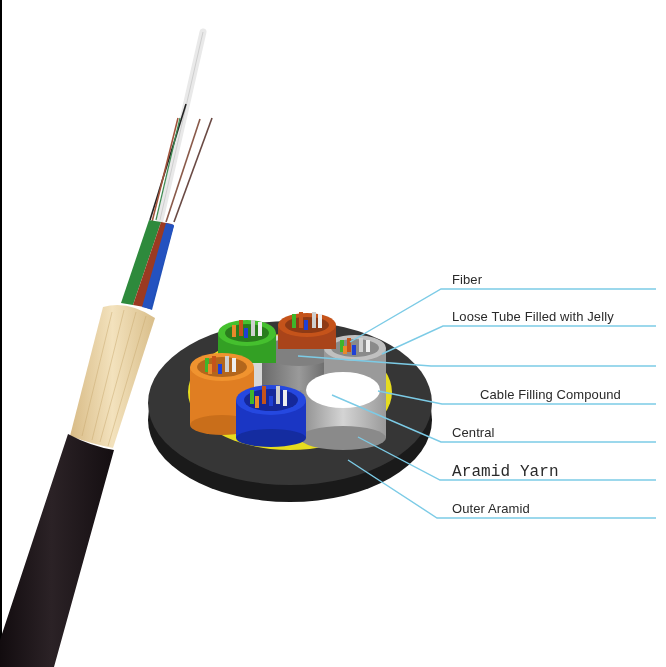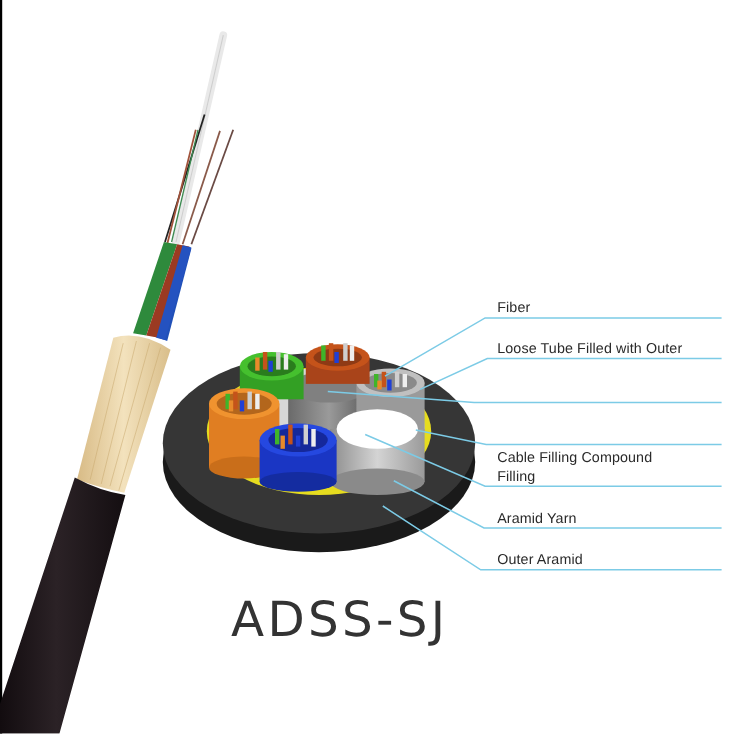--- a/index.html
+++ b/index.html
@@ -4,21 +4,21 @@
 <style>
   html, body { margin: 0; padding: 0; background: #ffffff; }
   body { width: 666px; height: 667px; position: relative; overflow: hidden; }
   #stage { position: absolute; left: 0; top: 0; width: 560px; height: 667px; }
   .left-border { position: absolute; left: 0; top: 0; width: 2px; height: 667px; background: #000; }
   .label {
     position: absolute; left: 452px;
     font-family: "Liberation Sans", "DejaVu Sans", sans-serif;
     font-size: 13px; color: #2a2a2a; white-space: nowrap; letter-spacing: 0.1px;
   }
-  .label.serif { font-family: Liberation Sans, sans-serif; font-size: 13px; }
+  .label.serif { font-family: Liberation Mono, monospace; font-size: 16px; }
   .title {
     position: absolute; left: 210px; top: 538px;
     font-family: "DejaVu Sans", "Liberation Sans", sans-serif;
     font-size: 44px; color: #333333; letter-spacing: 3px; font-weight: normal;
   }
 </style>
 </head>
 <body>
 
 <div id="stage">
@@ -165,20 +165,19 @@
       <polyline points="382,354 443,326 656,326"></polyline>
       <polyline points="298,356 431,366 656,366"></polyline>
       <polyline points="378,391 442,404 656,404"></polyline>
       <polyline points="332,395 441,442 656,442"></polyline>
       <polyline points="358,437 440,480 656,480"></polyline>
       <polyline points="348,460 437,518 656,518"></polyline>
     </g>
   </svg>
 
   <div class="label" style="top:272px;">Fiber</div>
-  <div class="label" style="top:309px;">Loose Tube Filled with Outer</div>
-  <div class="label" style="top:408px;">Cable Filling Compound</div>
-  <div class="label" style="top:425px;">Filling</div>
+  <div class="label" style="top:309px;">Loose Tube Filled with Jelly</div>
+  <div class="label" style="top:387px;margin-left:28px;">Cable Filling Compound</div>
+  <div class="label" style="top:425px;">Central</div>
   <div class="label serif" style="top:463px;">Aramid Yarn</div>
   <div class="label" style="top:501px;">Outer Aramid</div>
 
-  <div class="title">ADSS-SJ</div>
 </div>
 
 </body></html>

